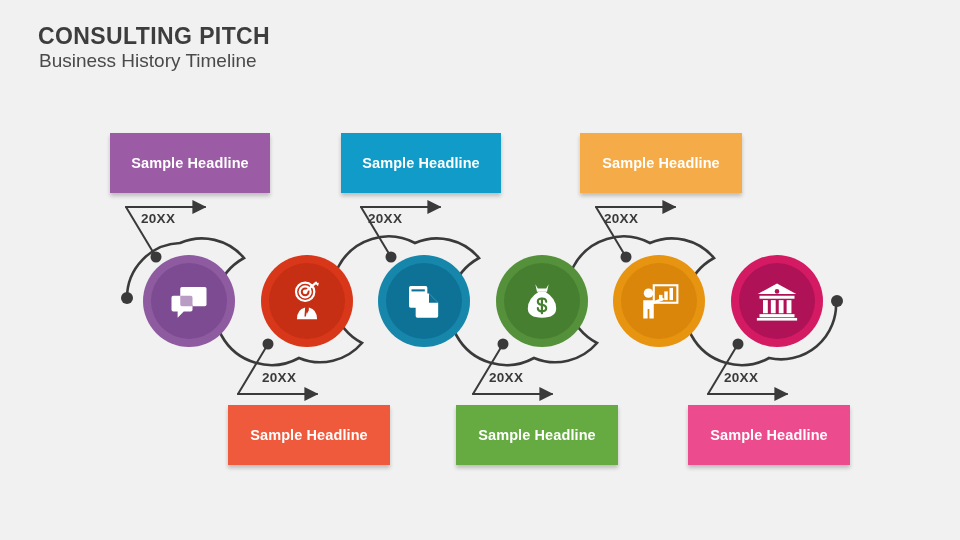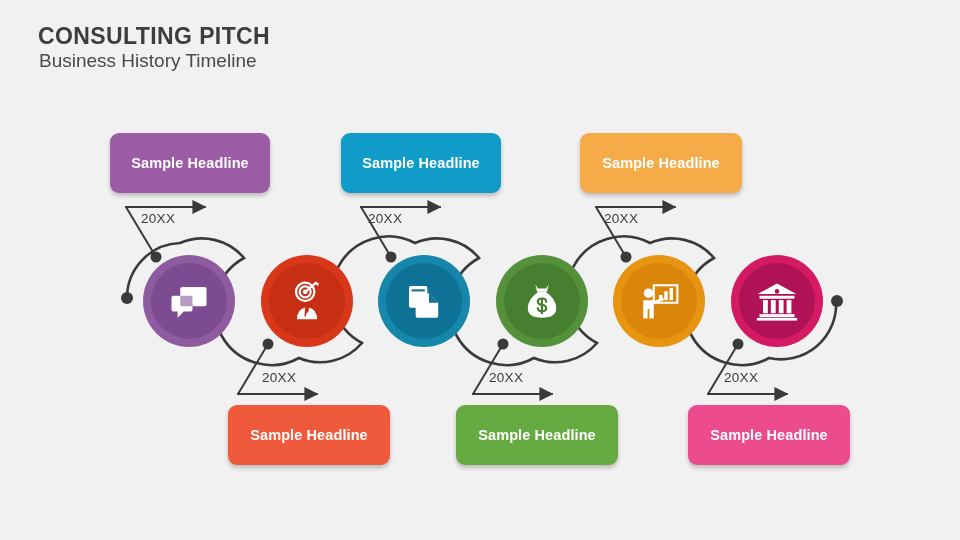--- a/index.html
+++ b/index.html
@@ -46,35 +46,35 @@
   .node .inner {
     width: 76px; height: 76px;
     border-radius: 50%;
     display: flex; align-items: center; justify-content: center;
   }
   .node svg { display: block; }
 
   
   .hbox {
     position: absolute;
-    border-radius: 9px;
+    border-radius: 0;
     display: flex; align-items: center; justify-content: center;
     box-shadow: 0 3px 4px rgba(0,0,0,0.22);
     color: #ffffff;
     font-size: 14.5px;
     font-weight: bold;
     letter-spacing: 0.1px;
     white-space: nowrap;
   }
 
   
   .year {
     position: absolute;
     font-size: 13.5px;
-    font-weight: normal;
+    font-weight: bold;
     color: #3a3a3a;
     letter-spacing: 0.3px;
   }
 </style>
 </head>
 <body>
 
 <div id="slide">
 
   <div id="title">CONSULTING PITCH</div>

